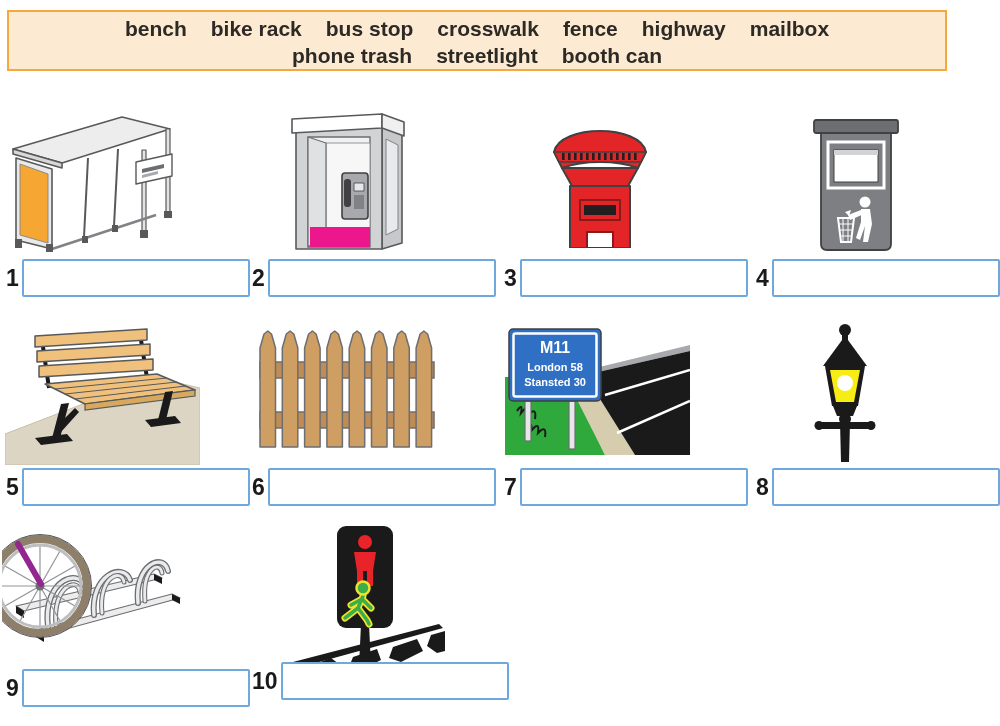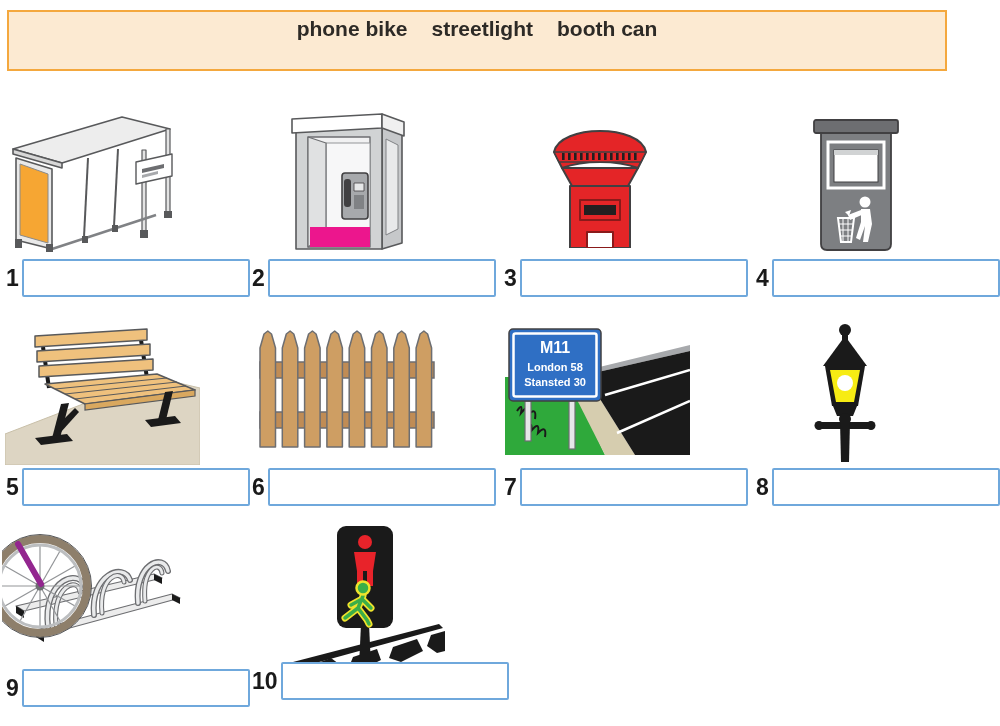--- a/index.html
+++ b/index.html
@@ -17,21 +17,24 @@
         font-family:"Liberation Sans",sans-serif;}
   .signtext{font-family:"Liberation Sans",sans-serif;font-weight:bold;fill:#fff;}
 </style>
 </head>
 <body>
 
 <div class="page">
 
   <div class="word-bank">
     <div class="wb-line">
-      <span class="wb-word">phone bike</span><span class="wb-word">streetlight</span><span class="wb-word">booth can</span>
+      <span class="wb-word">bench</span><span class="wb-word">bike rack</span><span class="wb-word">bus stop</span><span class="wb-word">crosswalk</span><span class="wb-word">fence</span><span class="wb-word">highway</span><span class="wb-word">mailbox</span>
+    </div>
+    <div class="wb-line">
+      <span class="wb-word">phone trash</span><span class="wb-word">streetlight</span><span class="wb-word">booth can</span>
     </div>
   </div>
 
   <svg class="illus" style="left:8px;top:112px" width="168" height="140" viewBox="0 0 168 140">
     <g stroke="#58595B" stroke-width="1.6" stroke-linejoin="round">
       <polygon points="5,37 114,5 162,17 54,51" fill="#EDEDED"></polygon>
       <polygon points="5,37 54,51 54,56 5,42" fill="#D8D8D8"></polygon>
       <rect x="158" y="17" width="4" height="84" fill="#E3E3E3" stroke-width="1.2"></rect>
       <rect x="134" y="38" width="4" height="82" fill="#E3E3E3" stroke-width="1.2"></rect>
       <line x1="80" y1="46" x2="76" y2="125" stroke-width="2"></line>

